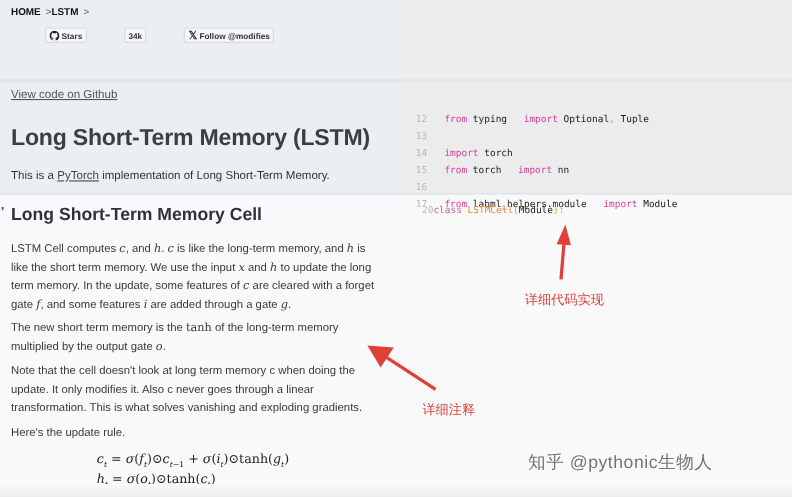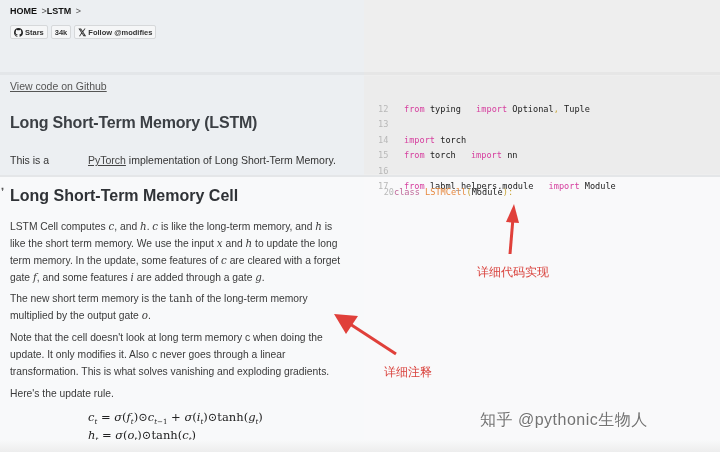--- a/index.html
+++ b/index.html
@@ -12,27 +12,27 @@
     .divider-top-left { position: absolute; left: 0; top: 72px; width: 364px; height: 3px; background: #e3e6e9; }
     .divider-top-right { position: absolute; left: 364px; top: 72px; width: 356px; height: 3px; background: #e6e6e6; }
     .divider-mid { position: absolute; left: 0; top: 175px; width: 720px; height: 2px; background: #e4e6e8; }
     .left-bottom { position: absolute; left: 0; top: 177px; width: 364px; height: 275px; background: #f8f9fa; }
     .right-bottom { position: absolute; left: 364px; top: 177px; width: 356px; height: 275px; background: #f9f9fa; }
 
     .breadcrumb { position: absolute; left: 10px; top: 6px; font-size: 9px; font-weight: bold; color: #111; display: flex; gap: 0; }
     .breadcrumb span.sep { font-weight: normal; color: #555; margin-left: 2px; }
 
     .badges { position: absolute; left: 10px; top: 25px; display: flex; gap: 3px; }
-    .badge { height: 14px; background: #f5f6f7; border: 1px solid #d6d8da; border-radius: 2px; font-size: 7.5px; font-weight: bold; color: #333; display: flex; align-items: center; padding: 0 3px; gap: 2px; }
+    .badge { height: 14px; background: #f5f6f7; border: 1px solid #d6d8da; border-radius: 2px; font-size: 7.5px; font-weight: bold; color: #333; display: flex; align-items: center; padding: 0 3px; gap: 2px; margin-left: 31px; }
 
     .gh-link { position: absolute; left: 10px; top: 53px; font-size: 10.5px; color: #555; text-decoration: underline; margin-top: 27px; }
 
-    .page-title { position: absolute; left: 10px; top: 114px; font-size: 16px; font-weight: bold; color: #3b3f44; letter-spacing: -0.2px; }
+    .page-title { position: absolute; left: 10px; top: 114px; font-size: 21px; font-weight: bold; color: #3b3f44; letter-spacing: -0.2px; }
     .intro { position: absolute; left: 10px; top: 154px; font-size: 10.5px; color: #333; }
-    .intro a { color: #444; text-decoration: underline; margin-left: 36px; }
+    .intro a { color: #444; text-decoration: underline; }
 
     .section-marker { position: absolute; left: 1px; top: 186px; font-size: 10px; color: #555; }
     .section-title { position: absolute; left: 10px; top: 187px; font-size: 16px; font-weight: bold; color: #2f3236; }
 
     .para { position: absolute; left: 10px; width: 340px; font-size: 10.3px; line-height: 17px; color: #3a3a3a; }
     .para i { font-family: "DejaVu Serif", serif; font-style: italic; }
     .para .m { font-family: "DejaVu Serif", serif; }
 
     .math { position: absolute; left: 88px; font-family: "DejaVu Serif", serif; font-size: 11.5px; color: #222; text-align: center; }
     .math i { font-style: italic; }

